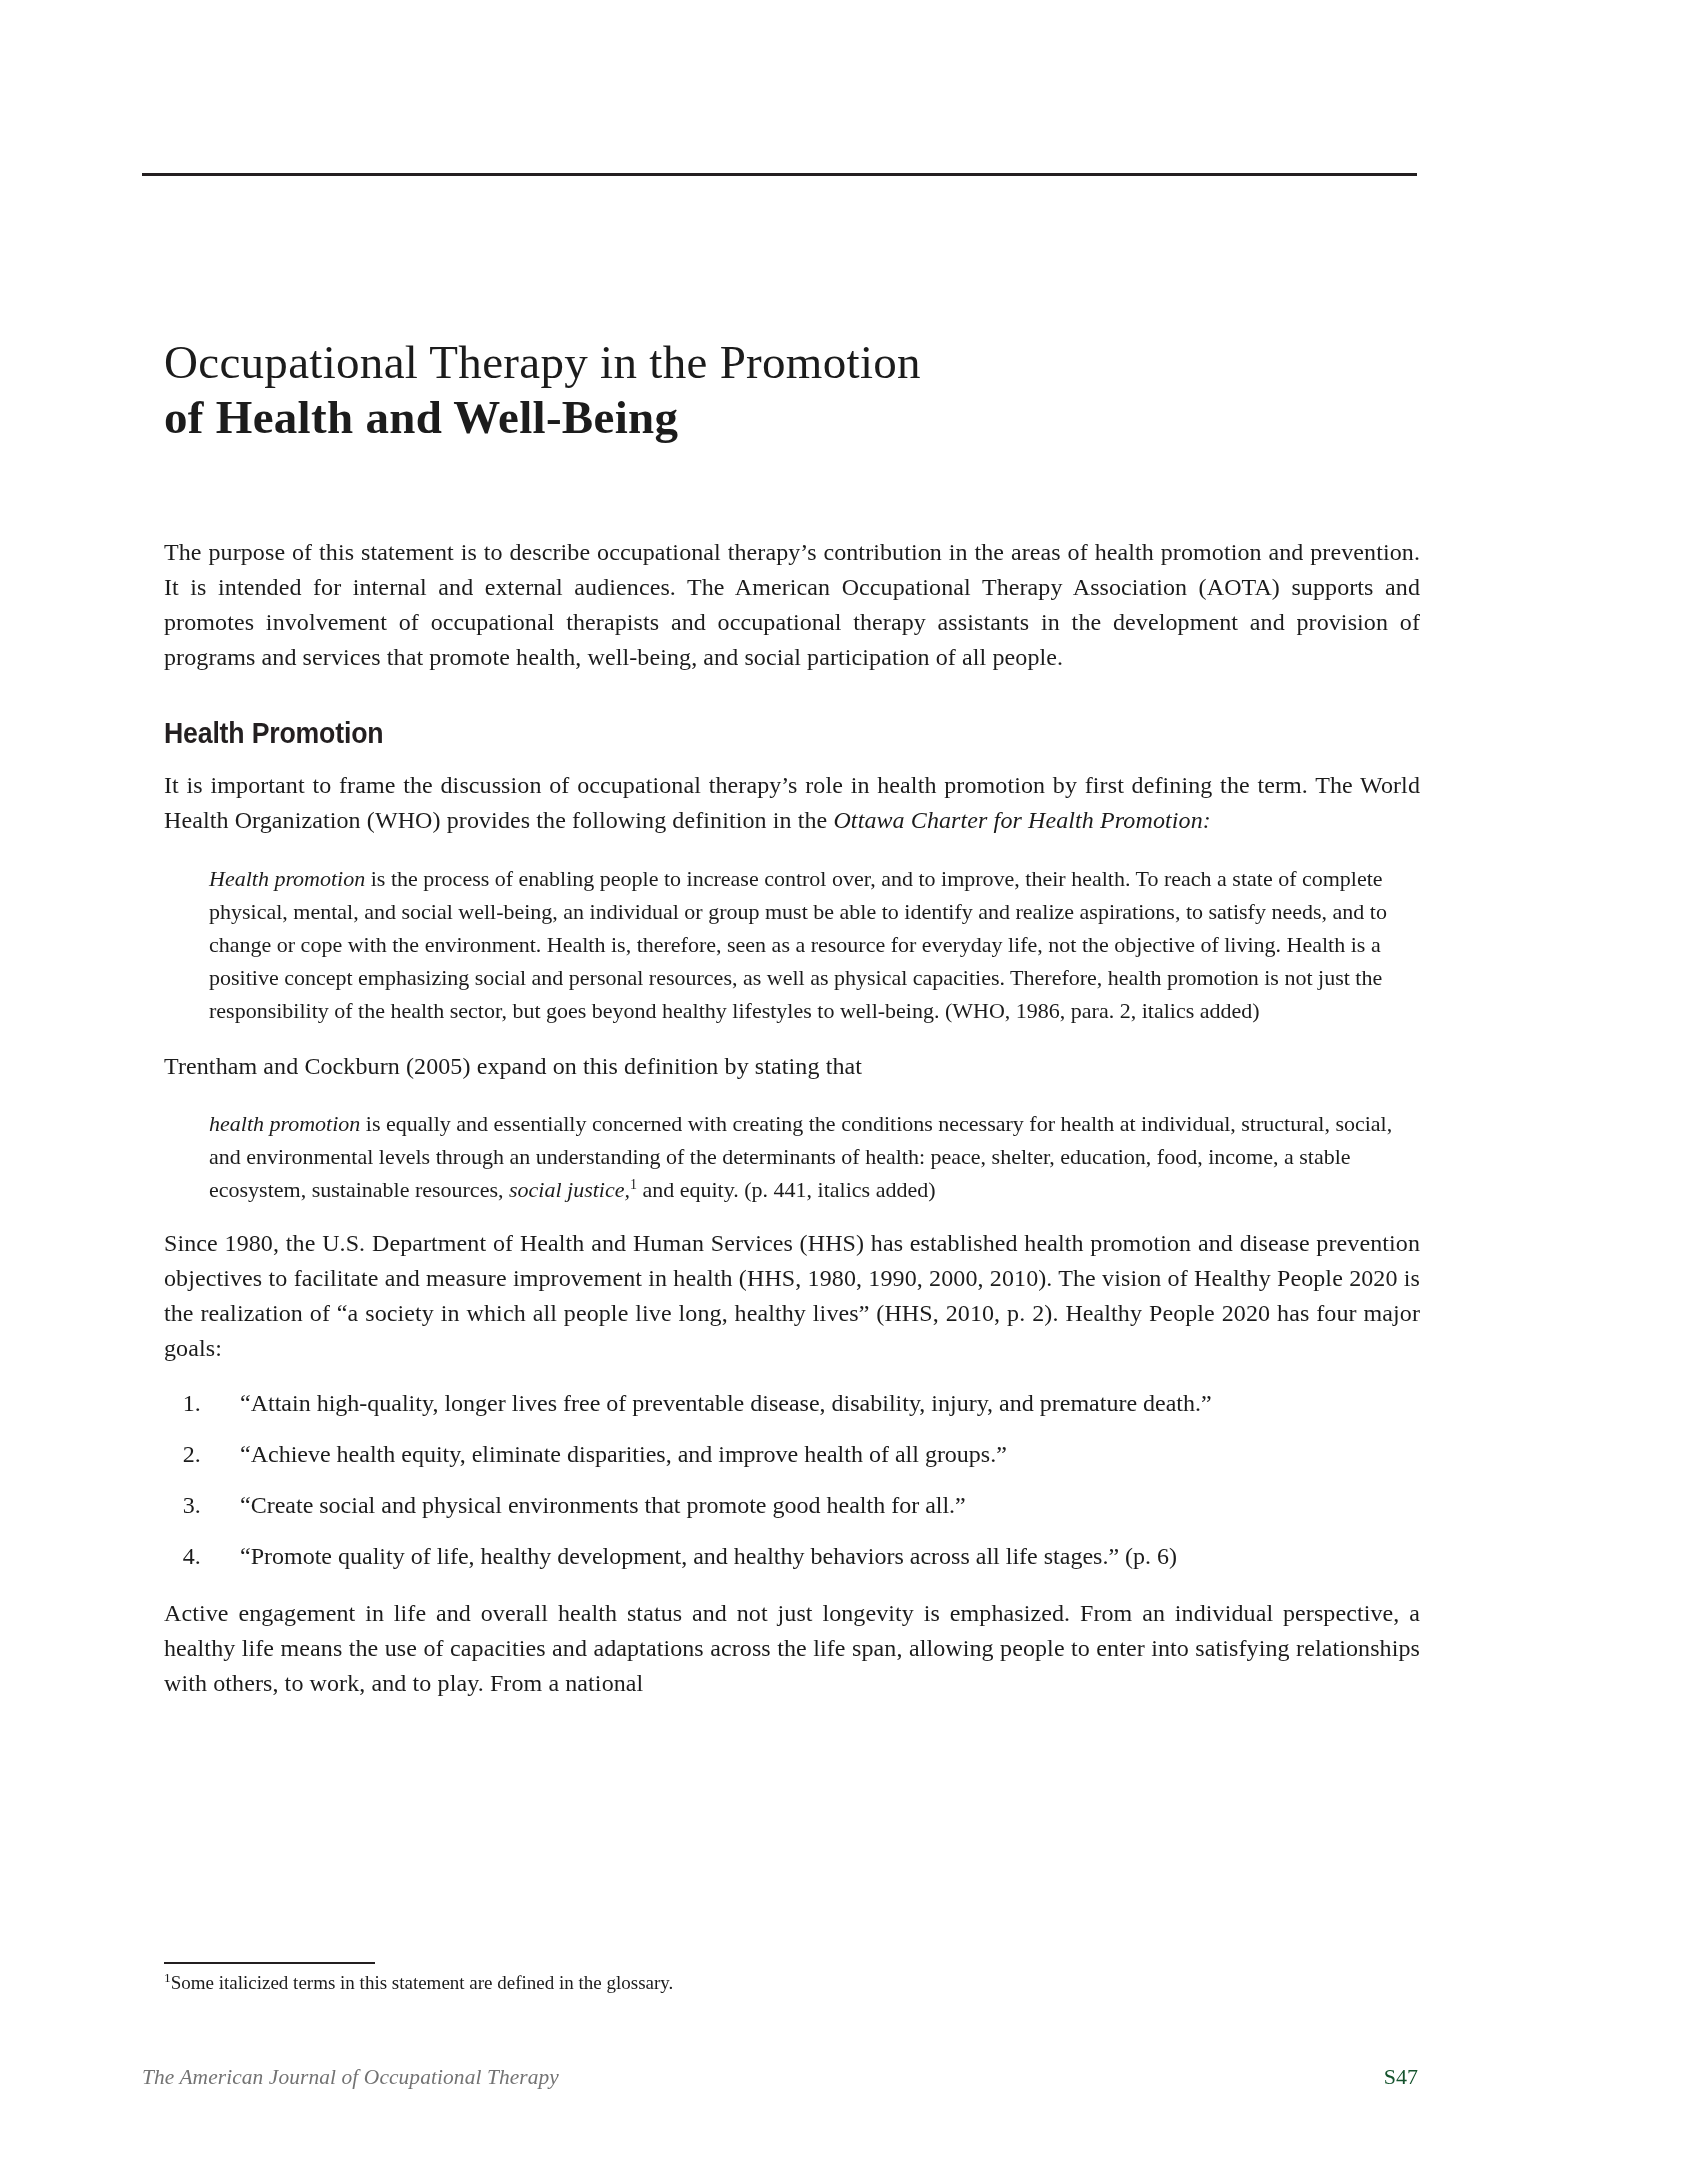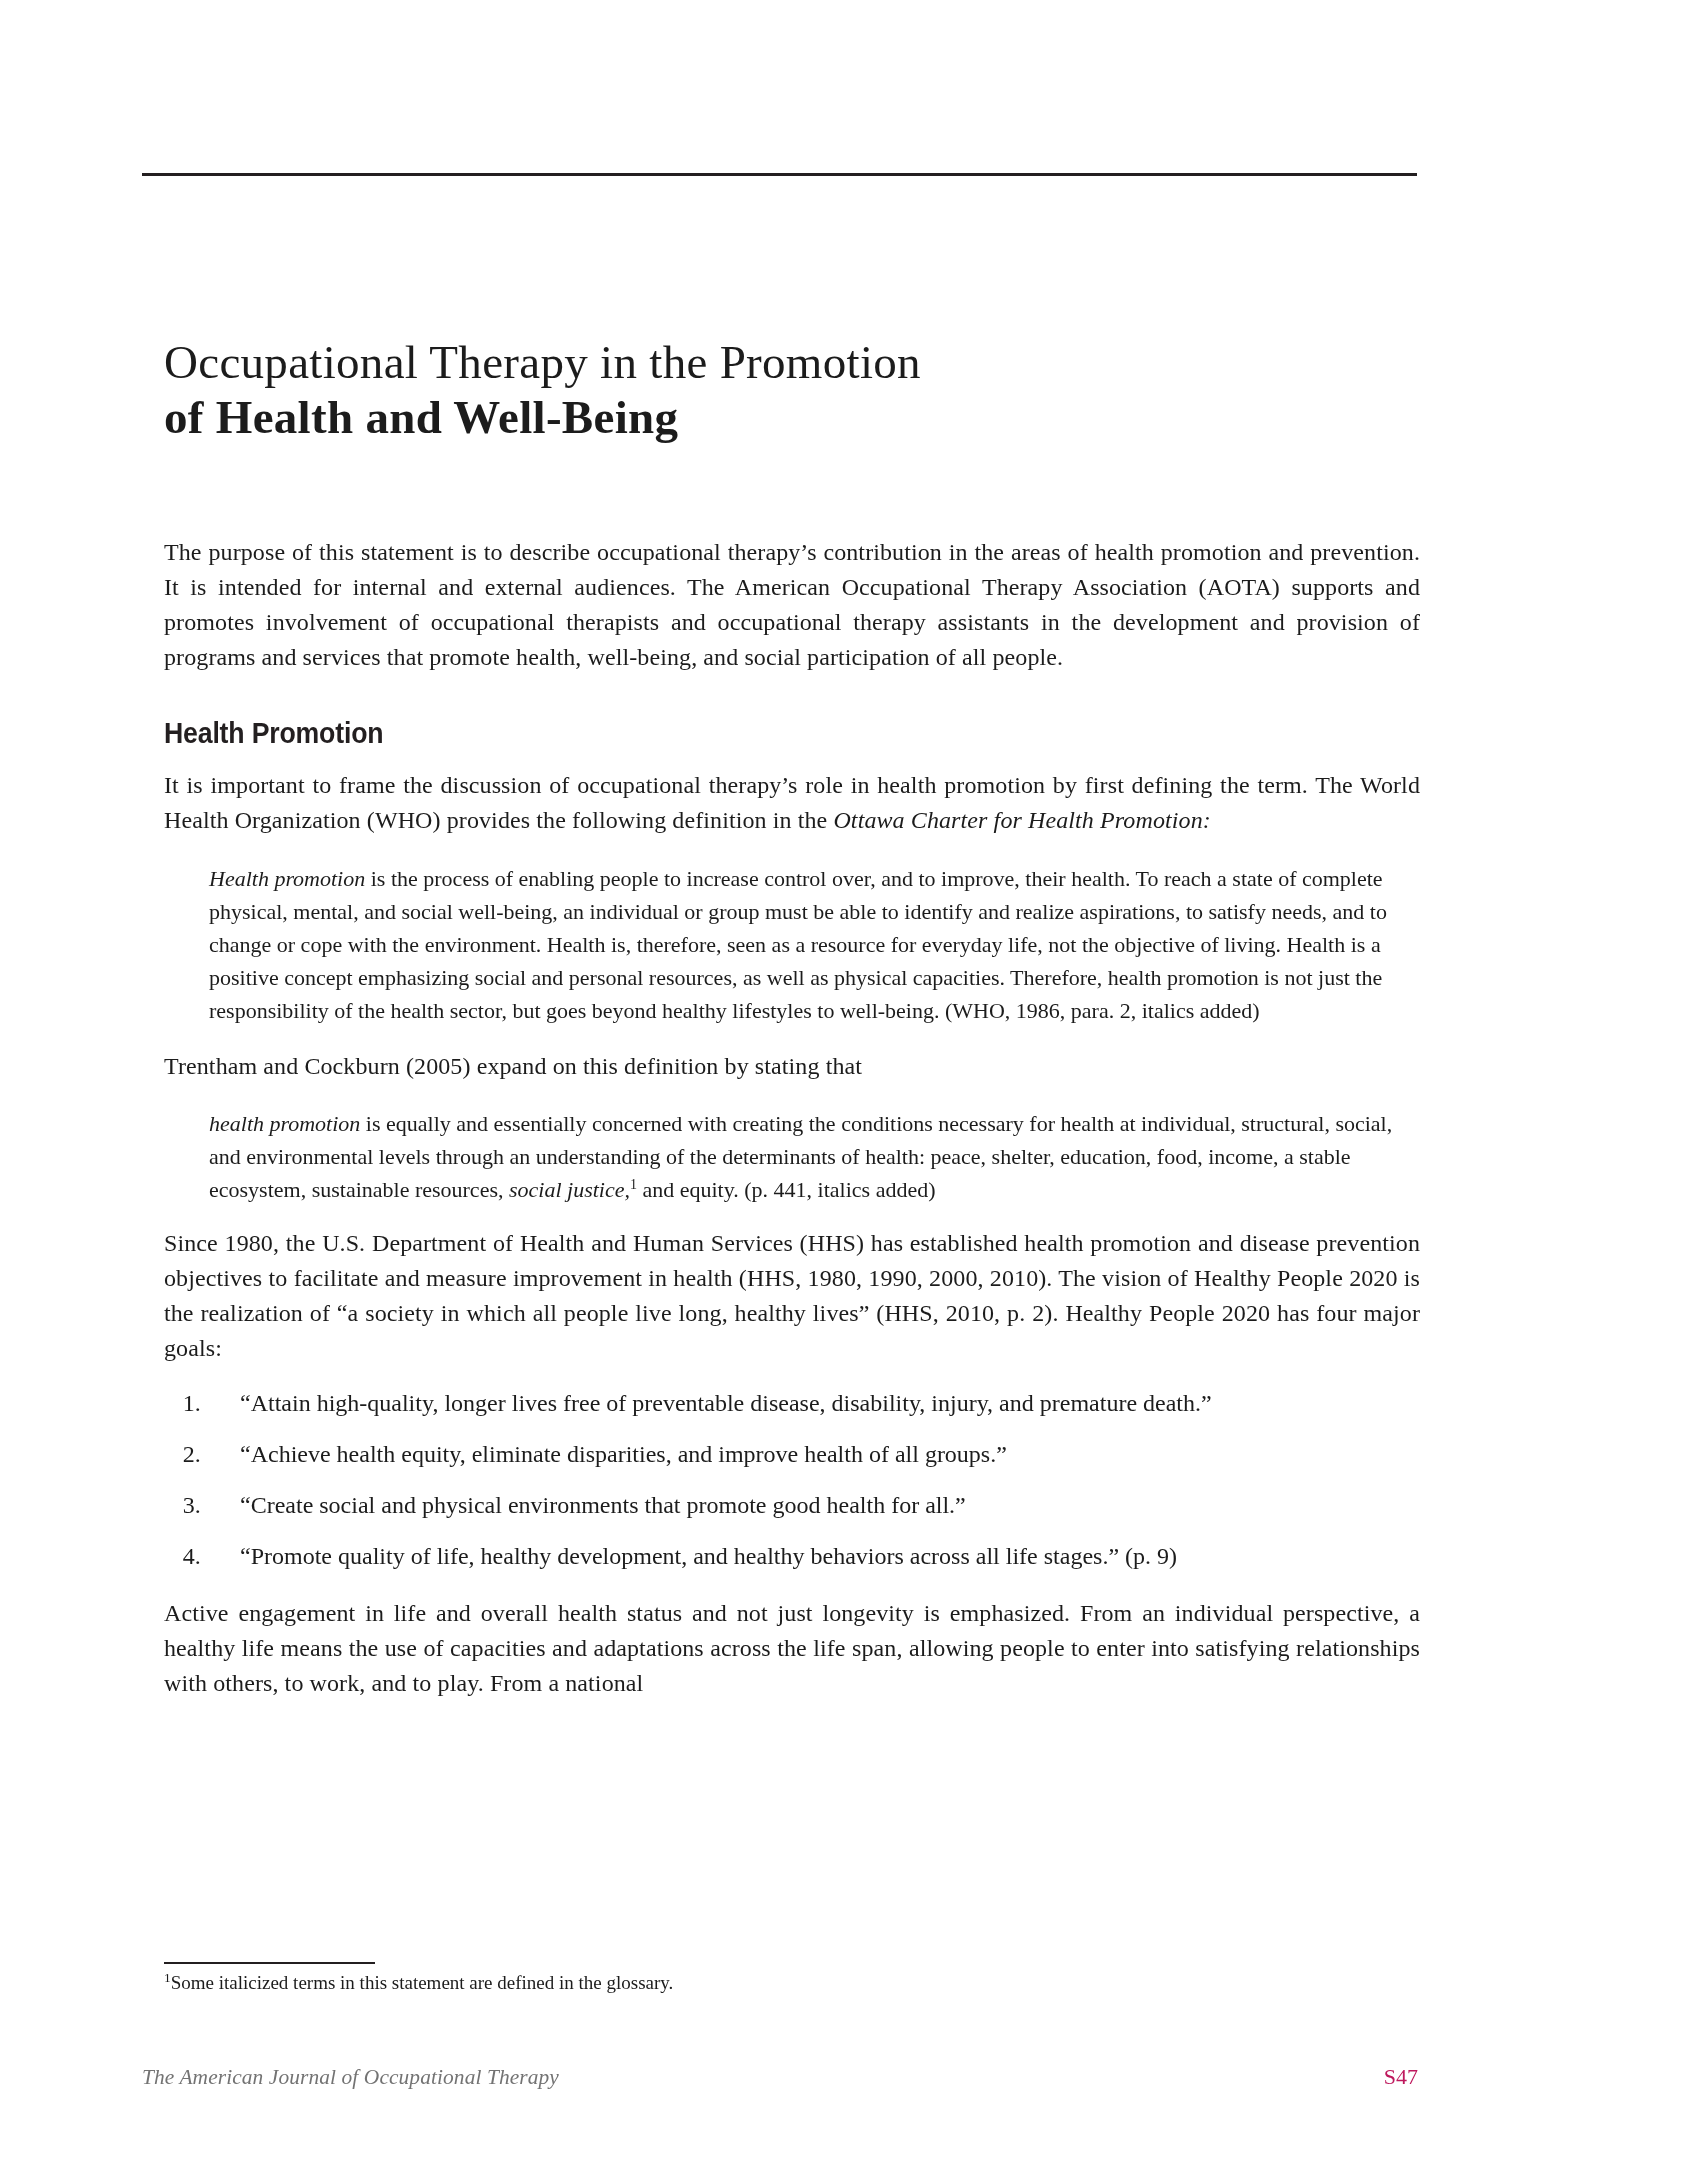--- a/index.html
+++ b/index.html
@@ -158,21 +158,21 @@
   .footer-journal {
     font-family: "Liberation Serif", "DejaVu Serif", serif;
     font-style: italic;
     font-size: 21.4px;
     color: #737373;
     letter-spacing: 0.1px;
   }
   .footer-page {
     font-family: "Liberation Serif", "DejaVu Serif", serif;
     font-size: 22px;
-    color: #be185d;
+    color: #14532d;
   }
 
   i, em { font-style: italic; }
   sup.fn-ref {
     font-size: 14px;
     vertical-align: super;
     line-height: 0;
     font-style: normal;
   }
 </style>
@@ -212,21 +212,21 @@
       <li>
         <span class="num">2.</span>
         <span>“Achieve health equity, eliminate disparities, and improve health of all groups.”</span>
       </li>
       <li>
         <span class="num">3.</span>
         <span>“Create social and physical environments that promote good health for all.”</span>
       </li>
       <li>
         <span class="num">4.</span>
-        <span>“Promote quality of life, healthy development, and healthy behaviors across all life stages.” (p. 9)</span>
+        <span>“Promote quality of life, healthy development, and healthy behaviors across all life stages.” (p. 6)</span>
       </li>
     </ol>
 
     <p class="body gap-above">Active engagement in life and overall health status and not just longevity is emphasized. From an individual perspective, a healthy life means the use of capacities and adaptations across the life span, allowing people to enter into satisfying relationships with others, to work, and to play. From a national</p>
 
   </div>
 
   <div class="footnote-area">
     <div class="footnote-rule"></div>
     <div class="footnote-text"><span class="fn-marker">1</span><span>Some italicized terms in this statement are defined in the glossary.</span></div>

